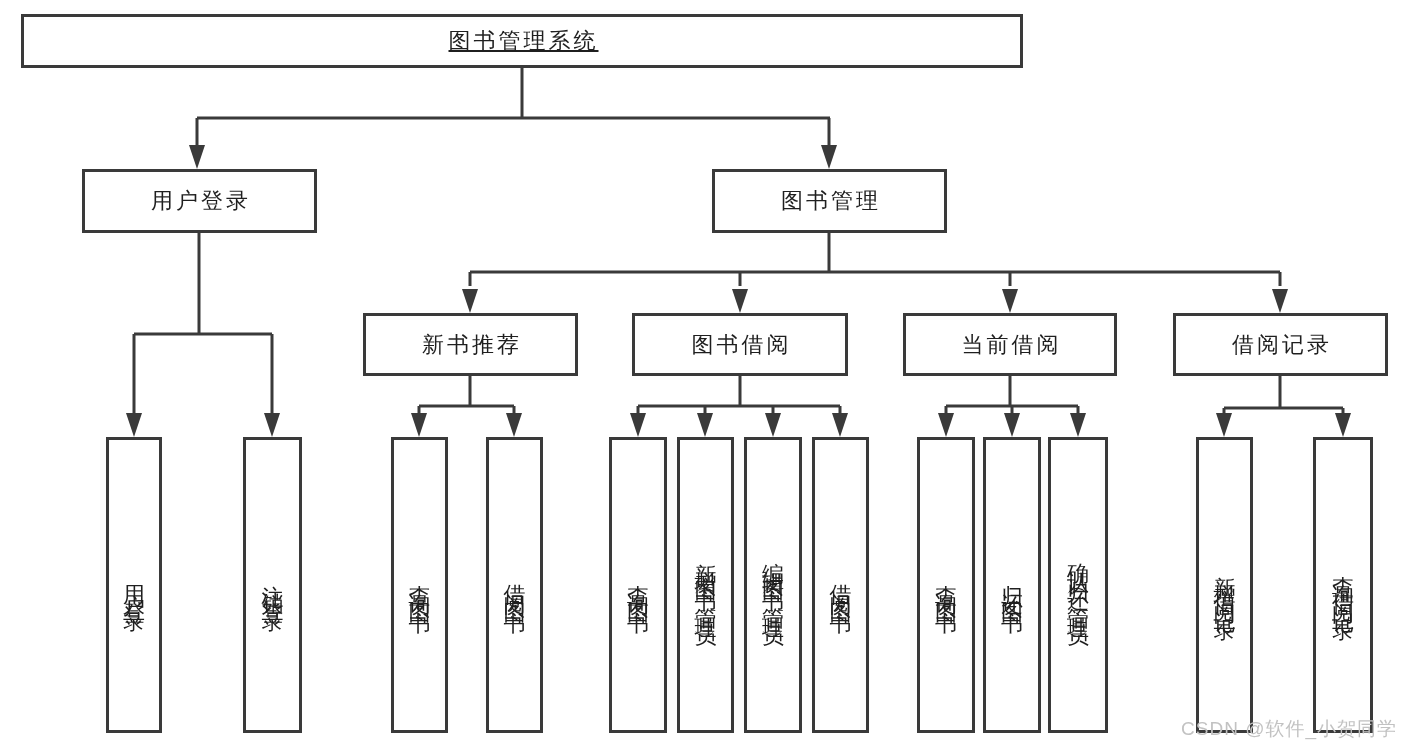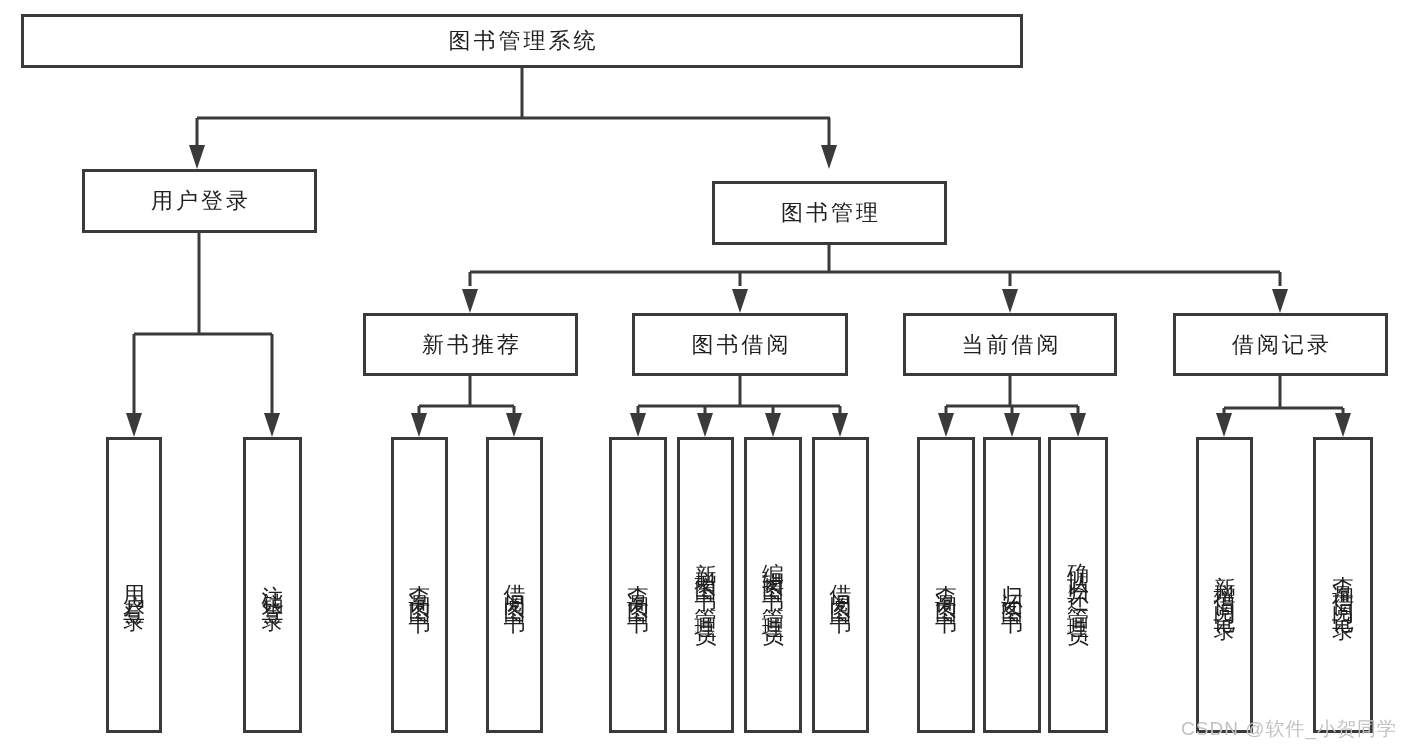--- a/index.html
+++ b/index.html
@@ -86,24 +86,24 @@
       <polygon points="765,413 781,413 773,437"></polygon>
       <polygon points="832,413 848,413 840,437"></polygon>
       <polygon points="938,413 954,413 946,437"></polygon>
       <polygon points="1004,413 1020,413 1012,437"></polygon>
       <polygon points="1070,413 1086,413 1078,437"></polygon>
       <polygon points="1216,413 1232,413 1224,437"></polygon>
       <polygon points="1335,413 1351,413 1343,437"></polygon>
     </g>
   </svg>
 
-  <div class="node" style="left:21px;top:14px;width:1002px;height:54px;">图书管理系统</div>
+  <div class="node" style="left:21px;top:14px;width:1002px;height:54px;text-decoration:underline;">图书管理系统</div>
 
   <div class="node" style="left:82px;top:169px;width:235px;height:64px;">用户登录</div>
-  <div class="node" style="left:712px;top:169px;width:235px;height:64px;margin-top:12px;">图书管理</div>
+  <div class="node" style="left:712px;top:169px;width:235px;height:64px;">图书管理</div>
 
   <div class="node" style="left:363px;top:313px;width:215px;height:63px;font-family:Liberation Mono, monospace;">新书推荐</div>
   <div class="node" style="left:632px;top:313px;width:216px;height:63px;">图书借阅</div>
   <div class="node" style="left:903px;top:313px;width:214px;height:63px;">当前借阅</div>
   <div class="node" style="left:1173px;top:313px;width:215px;height:63px;">借阅记录</div>
 
   <div class="node leaf" style="left:106px;top:437px;width:56px;height:296px;">用户登录</div>
   <div class="node leaf" style="left:243px;top:437px;width:59px;height:296px;">注销登录</div>
 
   <div class="node leaf" style="left:391px;top:437px;width:57px;height:296px;">查询图书</div>

